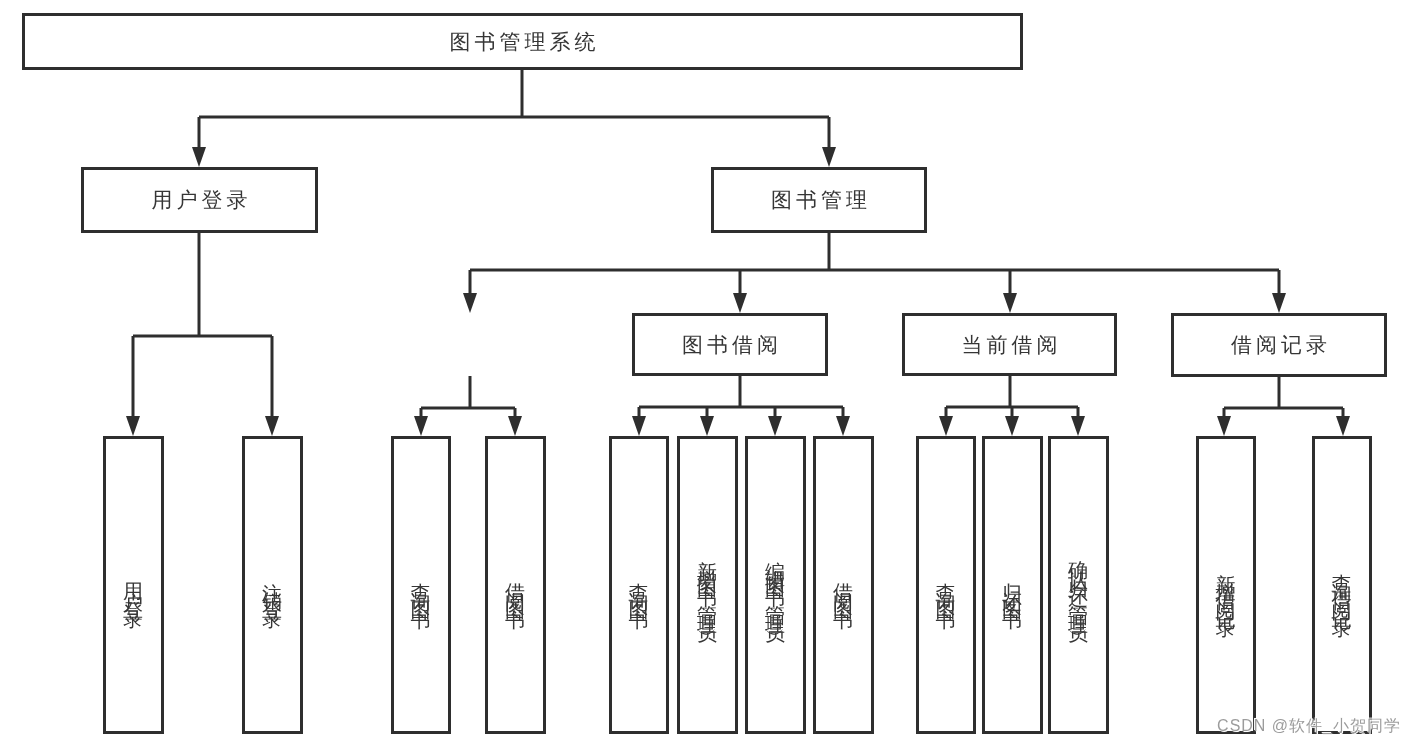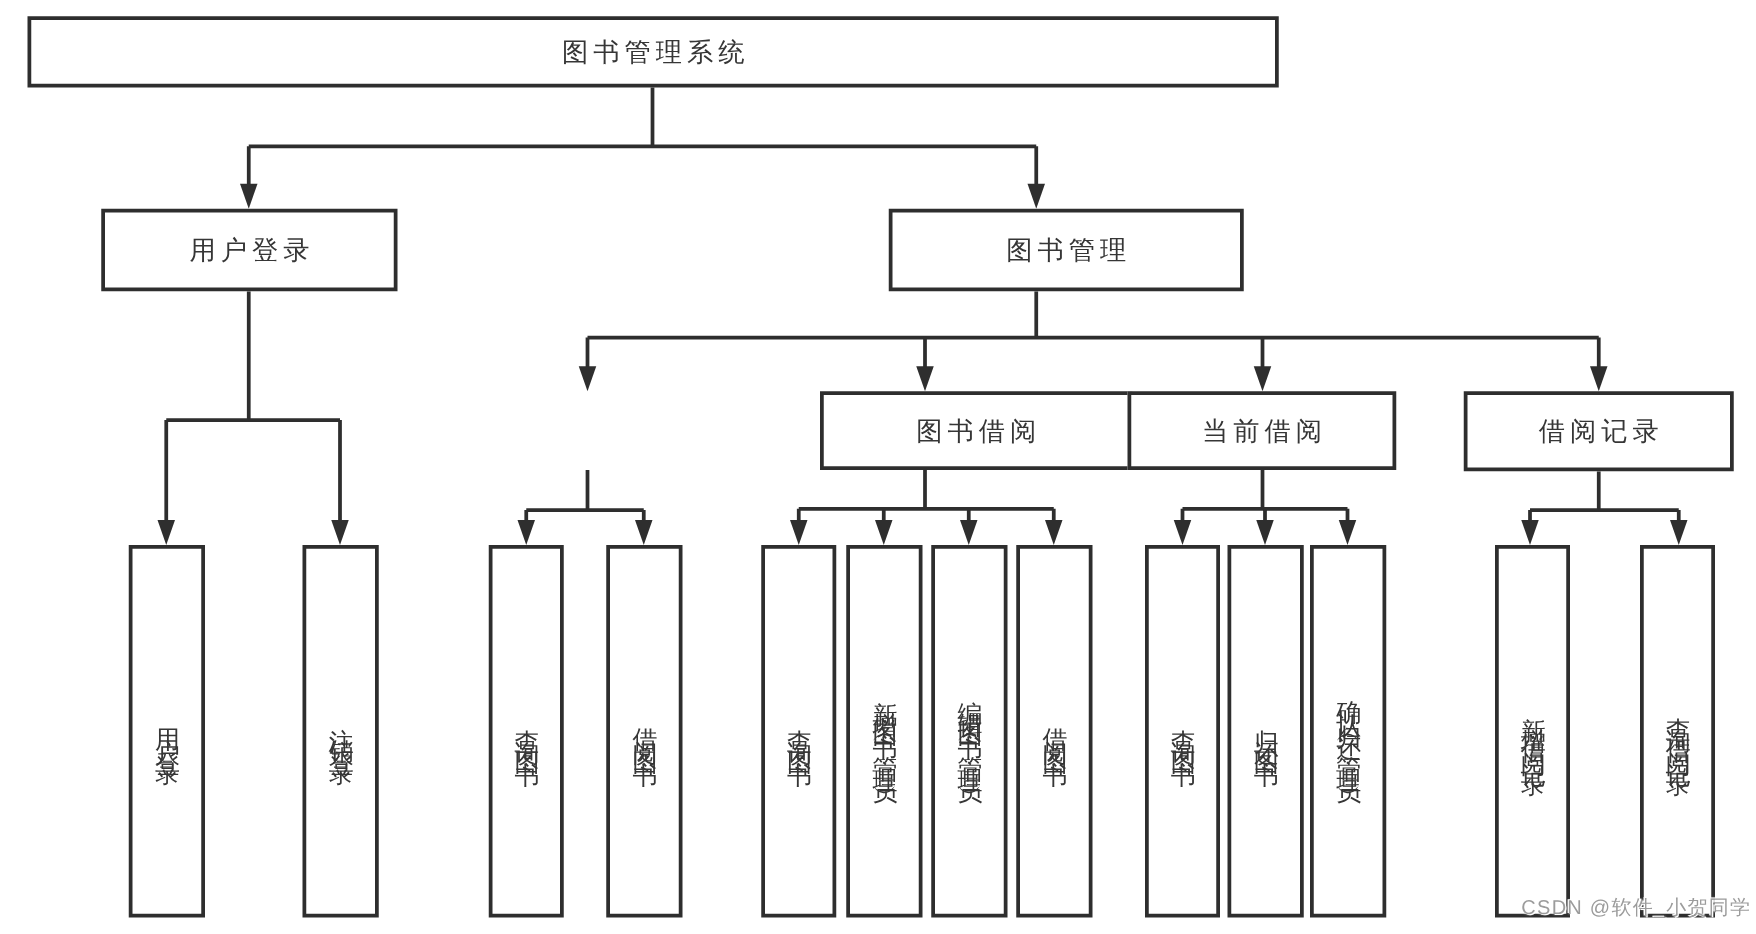--- a/index.html
+++ b/index.html
@@ -26,23 +26,23 @@
     align-items: center;
     justify-content: center;
     color: #363636;
     z-index: 2;
   }
   .h-box { font-size: 21px; letter-spacing: 4px; text-indent: 4px; }
 
   
   .n-root            { left: 22px;  top: 13px;  width: 1001px; height: 57px; }
   .n-user-login      { left: 81px;  top: 167px; width: 237px;  height: 66px; }
-  .n-book-mgmt       { left: 711px; top: 167px; width: 284px;  height: 66px; }
+  .n-book-mgmt       { left: 711px; top: 167px; width: 216px;  height: 66px; }
   .n-new-book-rec    { left: 362px; top: 313px; width: 216px;  height: 63px; }
-  .n-book-borrow     { left: 656px; top: 313px; width: 250px;  height: 63px; }
+  .n-book-borrow     { left: 632px; top: 313px; width: 196px;  height: 63px; }
   .n-current-borrow  { left: 902px; top: 313px; width: 215px;  height: 63px; }
   .n-borrow-records  { left: 1171px;top: 313px; width: 216px;  height: 64px; }
 
   
   .leaf { top: 436px; height: 298px; }
   .leaf span {
     writing-mode: vertical-rl;
     text-orientation: mixed;
     font-size: 20px;
     letter-spacing: 9px;

